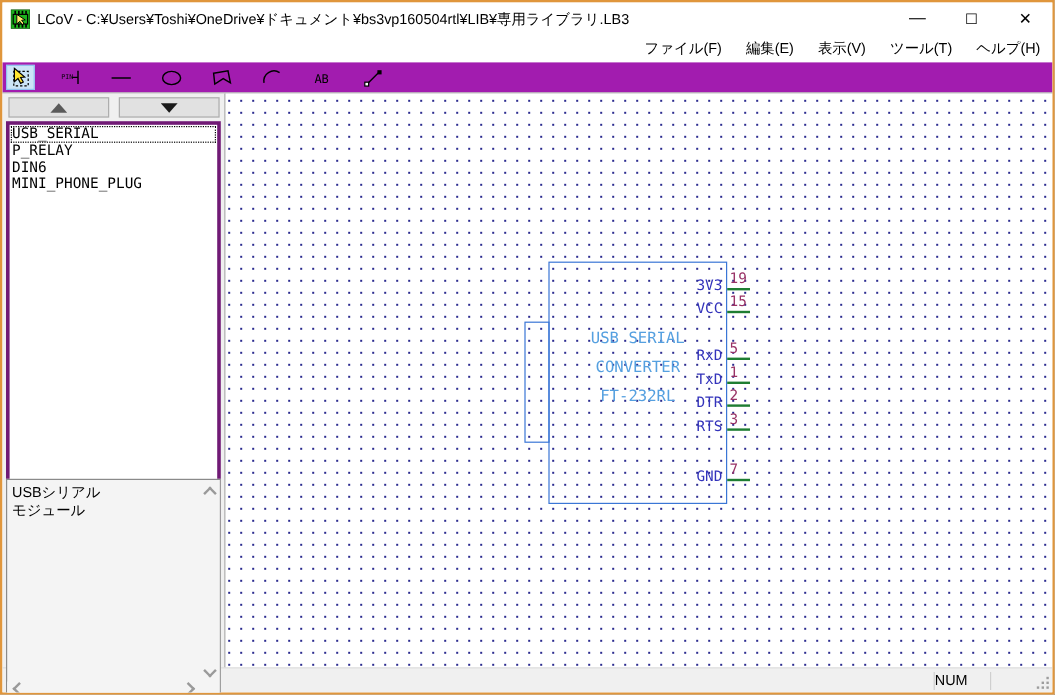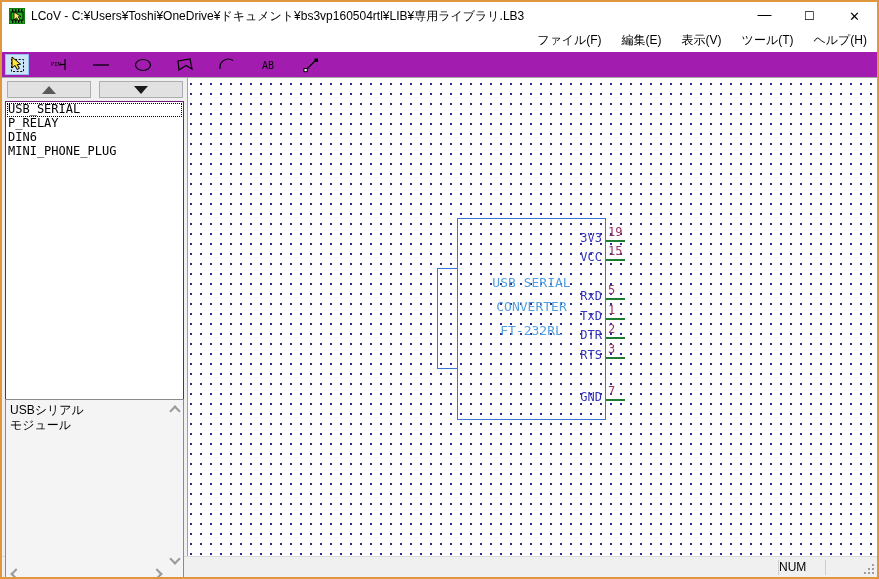--- a/index.html
+++ b/index.html
@@ -28,21 +28,21 @@
   .toolbar{height:25px;background:#a21caf;display:flex;align-items:center;padding-left:3px;gap:18px;flex:0 0 25px;}
   .tool-btn{width:24px;height:21px;display:flex;align-items:center;justify-content:center;border:1px solid transparent;}
   .tool-btn.selected{background:#cce4f7;border:1px solid #90c3ef;}
   
   .main{flex:1 1 auto;display:flex;border-top:1px solid #a8a8a8;min-height:0;}
   .sidebar{width:186px;flex:0 0 186px;background:#f0f0f0;border-right:1px solid #a0a0a0;position:relative;}
   .nav-buttons{position:absolute;top:3px;left:5px;right:4px;height:17px;display:flex;justify-content:space-between;}
   .nav-btn{width:84px;height:17px;background:#e1e1e1;border:1px solid #adadad;display:flex;align-items:center;justify-content:center;}
   .tri-up{width:0;height:0;border-left:7px solid transparent;border-right:7px solid transparent;border-bottom:8px solid #5a5a5a;}
   .tri-down{width:0;height:0;border-left:7px solid transparent;border-right:7px solid transparent;border-top:8px solid #1a1a1a;}
-  .listbox{position:absolute;top:23px;left:3px;width:179px;height:347px;background:#fff;border:1px solid #701a75;
+  .listbox{position:absolute;top:23px;left:3px;width:179px;height:347px;background:#fff;border:3px solid #701a75;
     font-family:"DejaVu Sans Mono","Liberation Mono",monospace;font-size:12px;padding:1px;overflow:hidden;}
   .list-item{height:14px;line-height:13px;padding:0 1px;white-space:nowrap;}
   .list-item.focused{outline:1px dotted #000;outline-offset:-1px;}
   .descbox{position:absolute;top:321px;left:3px;width:179px;height:183px;background:#f4f4f4;border:1px solid #8a8a8a;
     display:grid;grid-template-columns:1fr 16px;grid-template-rows:1fr 13px;}
   .desc-text{grid-column:1;grid-row:1;padding:3px 4px;font-size:12px;line-height:15px;overflow:hidden;}
   .vscroll{grid-column:2;grid-row:1 / span 2;position:relative;background:#f4f4f4;}
   .hscroll{grid-column:1;grid-row:2;position:relative;background:#f4f4f4;}
   .chev{position:absolute;width:8px;height:8px;border:solid #9a9a9a;border-width:0 2px 2px 0;}
   .chev.up{top:7px;left:4px;transform:rotate(-135deg);}

